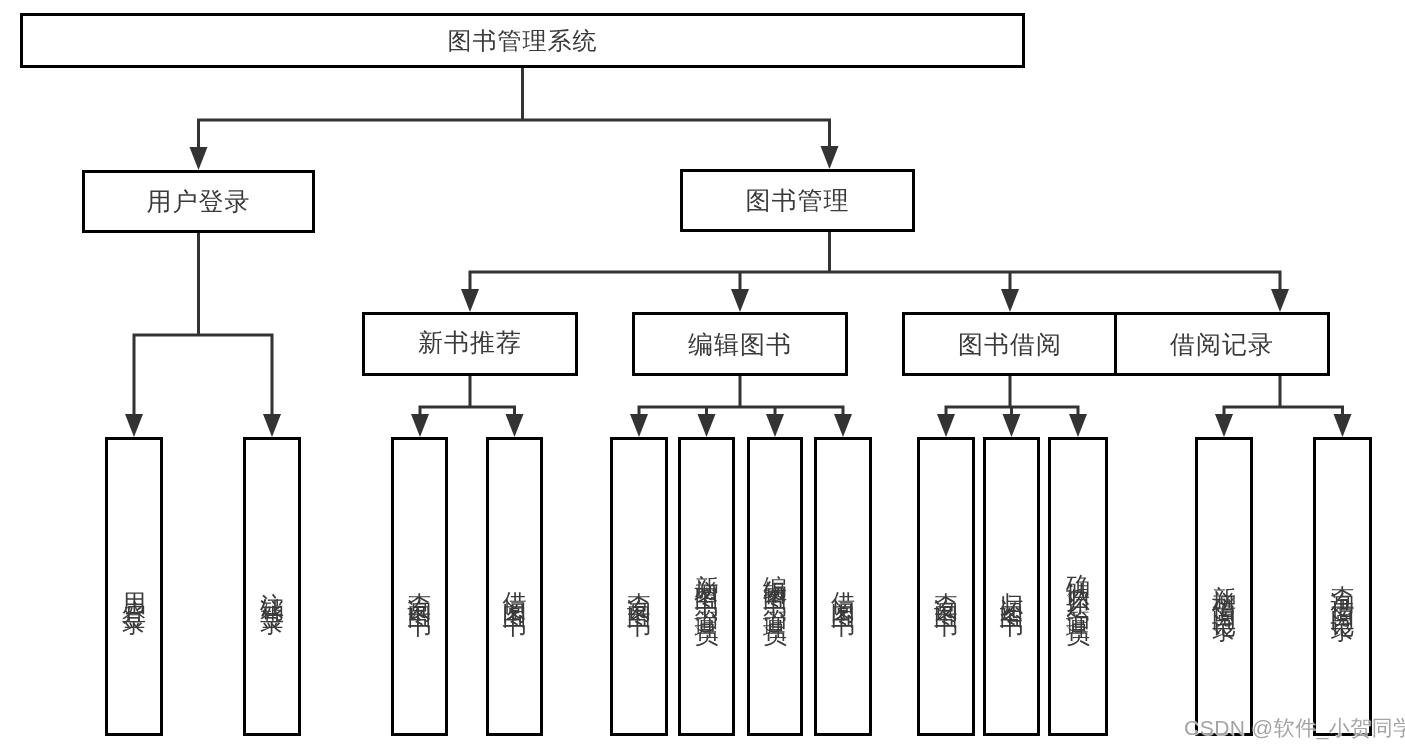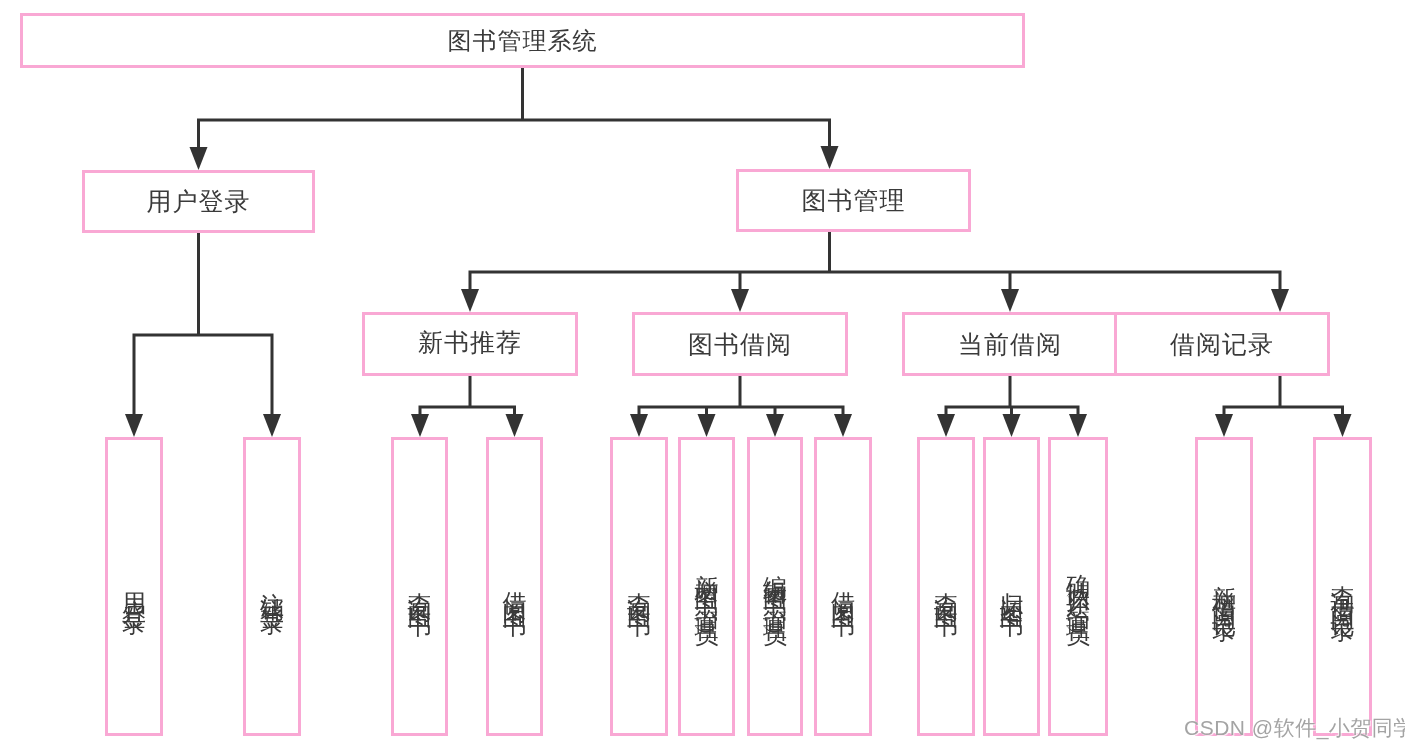--- a/index.html
+++ b/index.html
@@ -18,21 +18,21 @@
   .wires {
     position: absolute;
     left: 0;
     top: 0;
     pointer-events: none;
   }
   .node {
     position: absolute;
     box-sizing: border-box;
     background: #ffffff;
-    border: 3px solid #f9a8d4;
+    border: 3px solid #000000;
     color: #3a3a3a;
     display: flex;
     align-items: center;
     justify-content: center;
     text-align: center;
     white-space: nowrap;
   }
   .h-label {
     font-size: 25px;
     letter-spacing: 1px;
@@ -100,32 +100,32 @@
     </g>
   </svg>
 
   <div class="node" style="left:20px; top:13px; width:1005px; height:55px;">
     <span class="root-label">图书管理系统</span>
   </div>
 
   <div class="node" style="left:82px; top:170px; width:233px; height:63px;">
     <span class="h-label">用户登录</span>
   </div>
-  <div class="node" style="left:736px; top:169px; width:235px; height:63px;">
+  <div class="node" style="left:680px; top:169px; width:235px; height:63px;">
     <span class="h-label">图书管理</span>
   </div>
 
   <div class="node" style="left:362px; top:312px; width:216px; height:64px;font-family:Liberation Mono, monospace;">
     <span class="h-label">新书推荐</span>
   </div>
   <div class="node" style="left:632px; top:312px; width:216px; height:64px;">
-    <span class="h-label">图书借阅</span>
+    <span class="h-label">编辑图书</span>
   </div>
   <div class="node" style="left:902px; top:312px; width:216px; height:64px;">
-    <span class="h-label">当前借阅</span>
+    <span class="h-label">图书借阅</span>
   </div>
   <div class="node" style="left:1114px; top:312px; width:216px; height:64px;">
     <span class="h-label">借阅记录</span>
   </div>
 
   <div class="node" style="left:105px; top:437px; width:58px; height:299px;">
     <span class="v-label">用户登录</span>
   </div>
   <div class="node" style="left:243px; top:437px; width:58px; height:299px;">
     <span class="v-label">注销登录</span>

